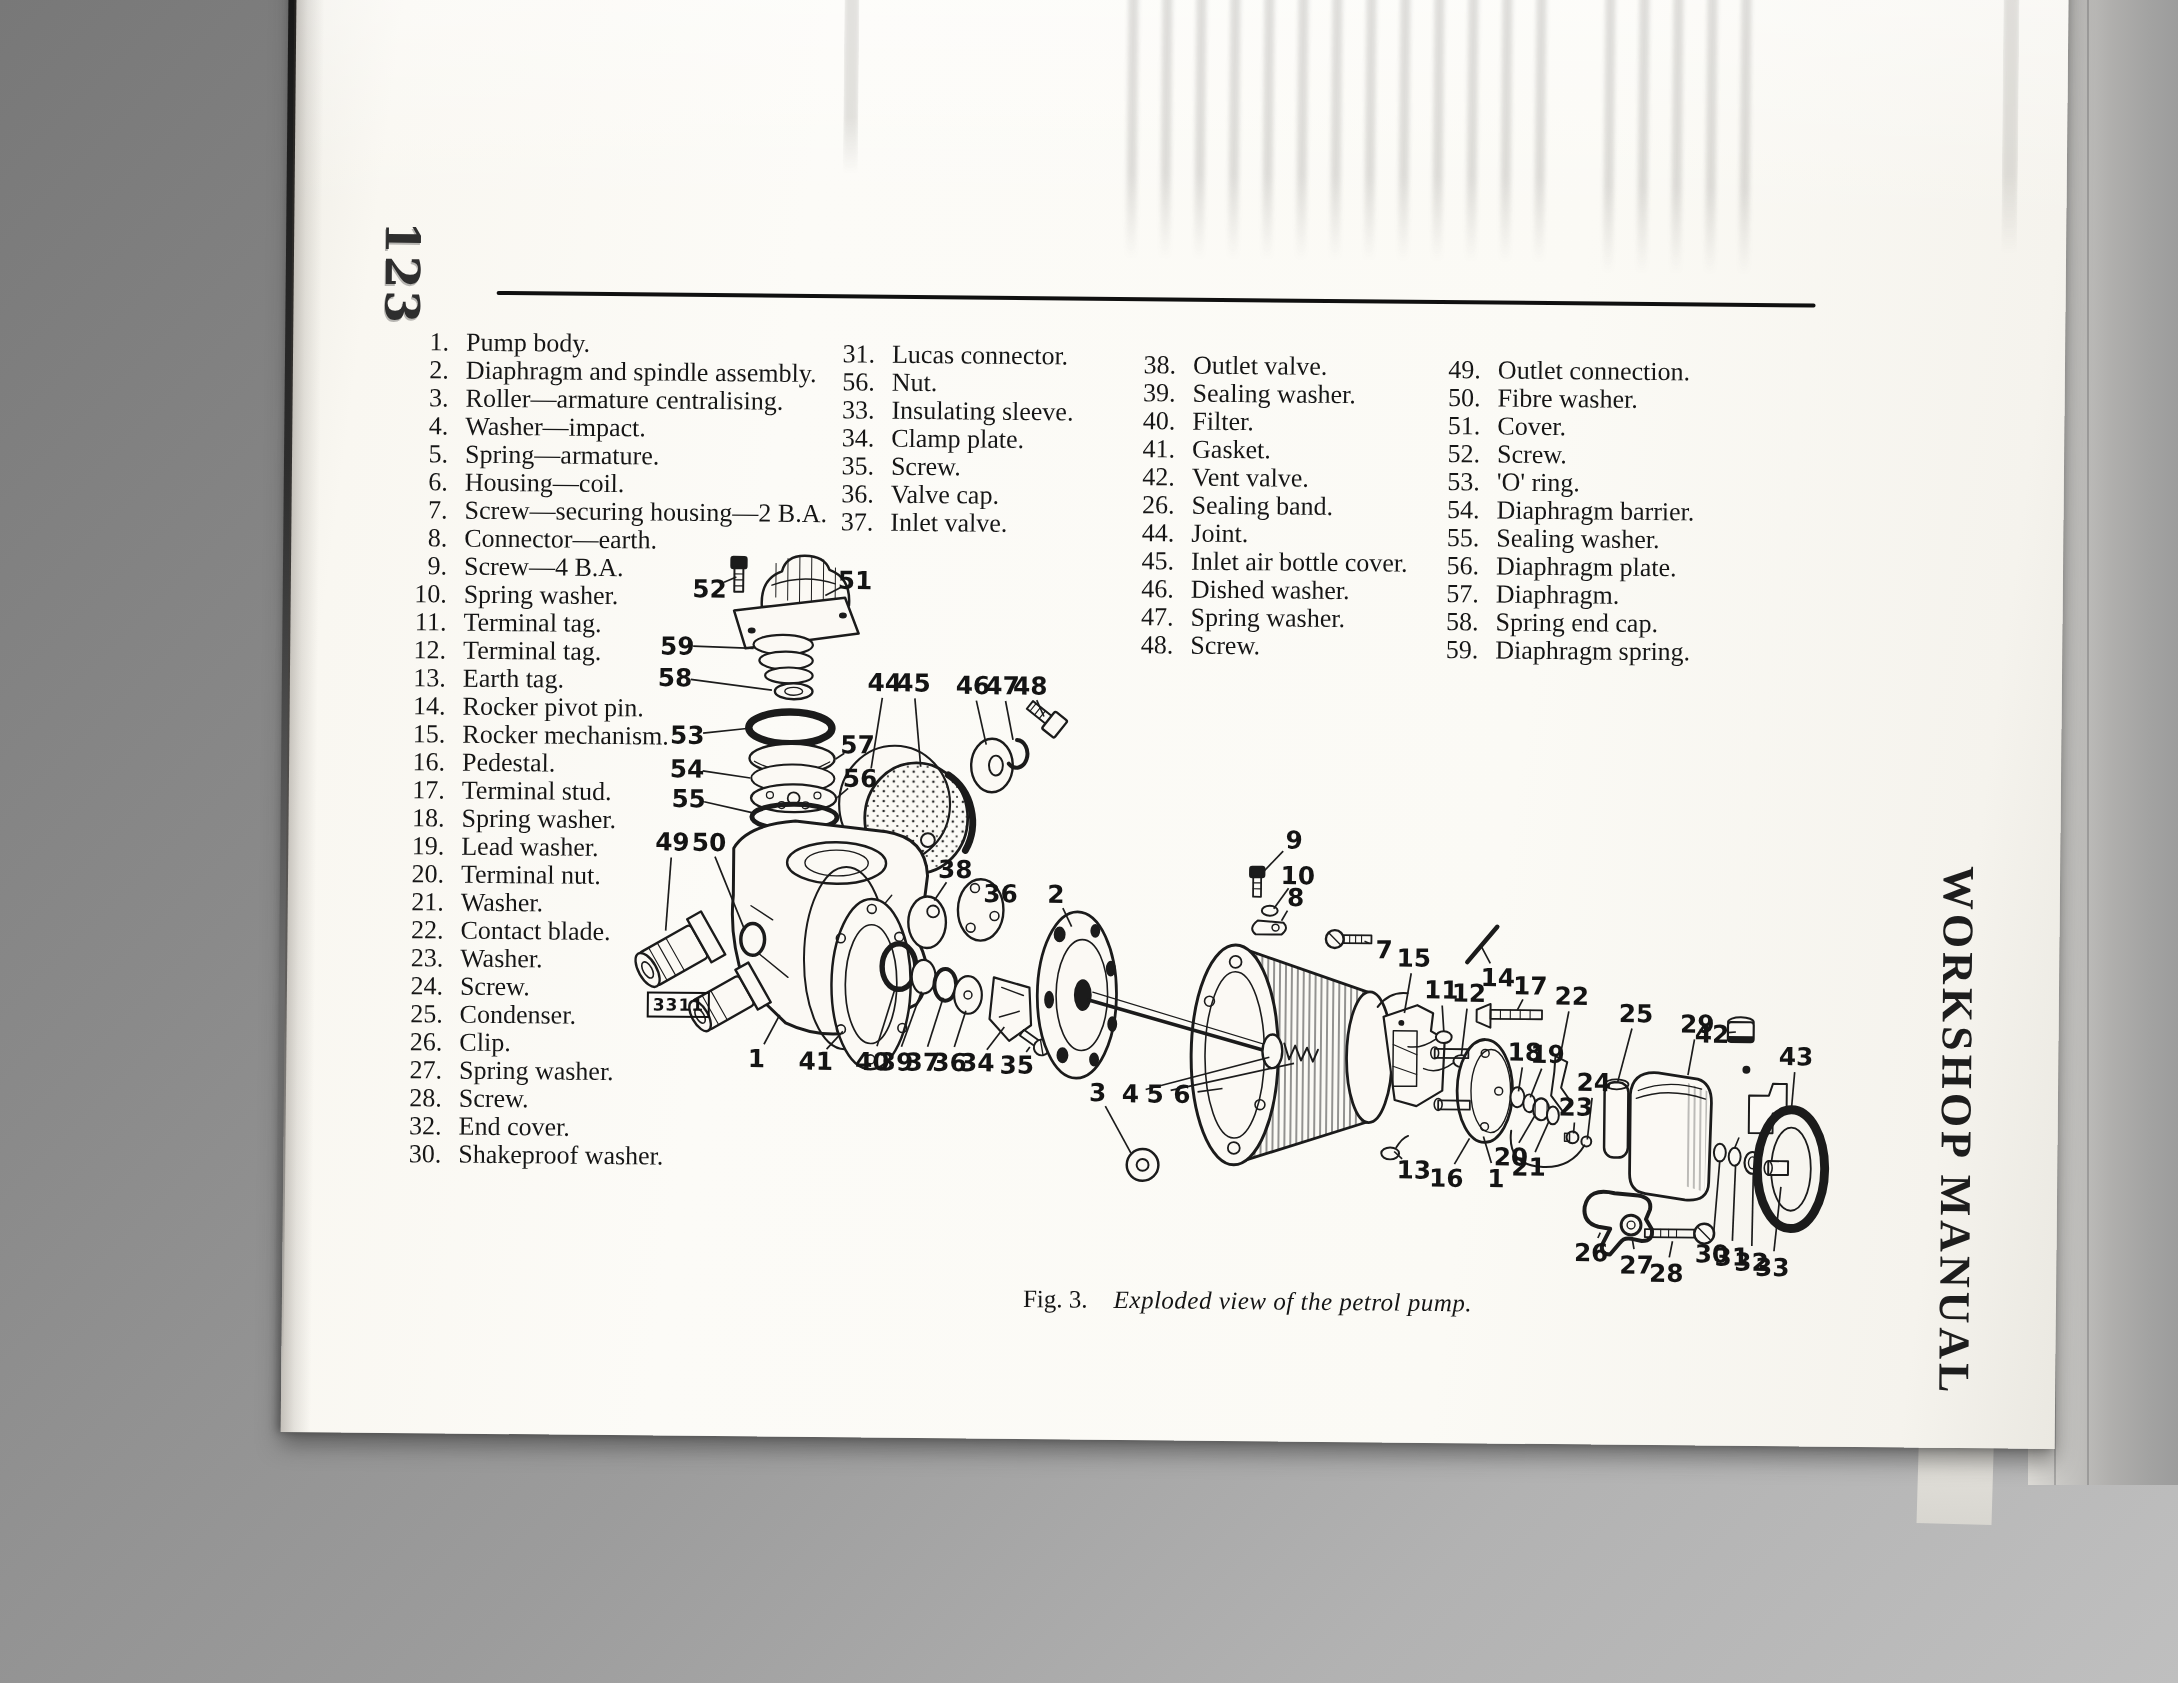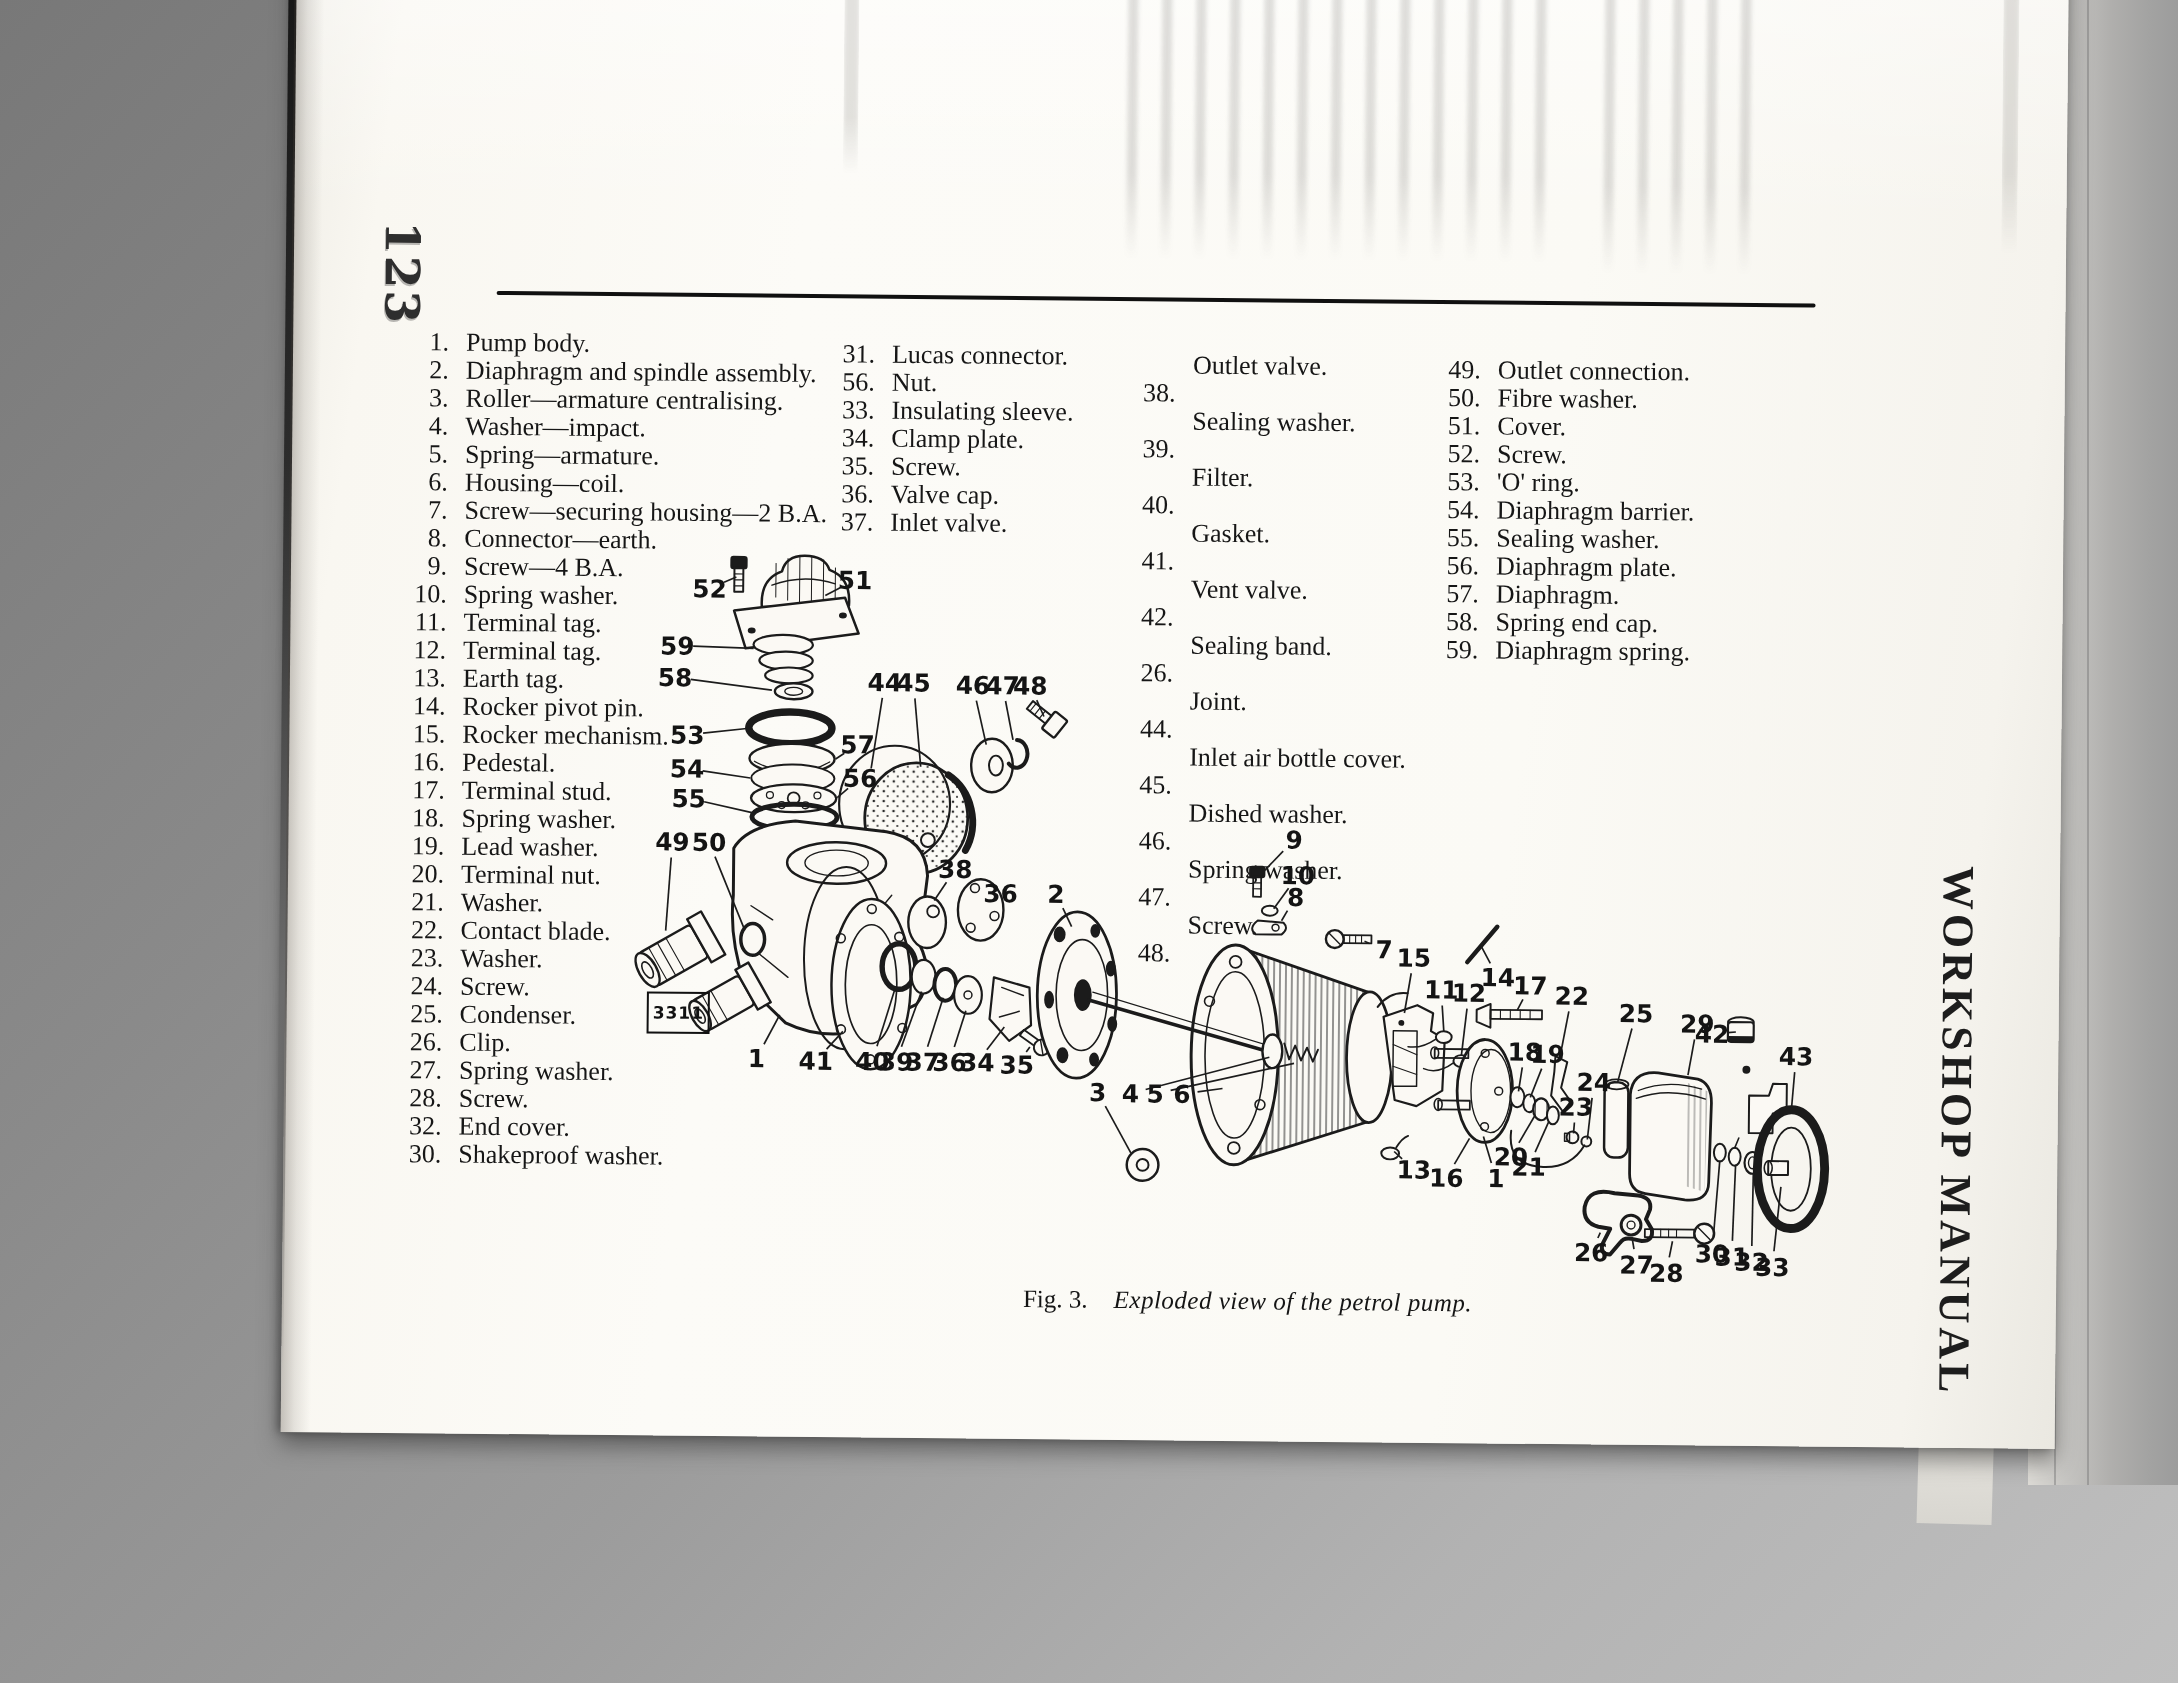--- a/index.html
+++ b/index.html
@@ -44,27 +44,27 @@
     font-size:47px;color:#2e2e2e;letter-spacing:2px;
     text-shadow:2px 1px 0 rgba(60,60,60,.35);
   }
   .rule{position:absolute;left:205px;top:348px;width:1319px;height:4px;background:#101010;border-radius:2px;}
   .parts-list{position:absolute;left:0;top:0;width:100%;height:100%;color:#161616;}
   .pcol{position:absolute;font-size:26px;line-height:28px;white-space:nowrap;}
   .prow{display:flex;}
   .prow .num{display:inline-block;text-align:right;padding-right:17px;}
   .pcol1{left:103px;top:386px;}  .pcol1 .num{width:55px;}
   .pcol2{left:523px;top:394px;}  .pcol2 .num{width:61px;}
-  .pcol3{left:822px;top:402px;}  .pcol3 .num{width:63px;margin-top:28px;}
+  .pcol3{left:822px;top:402px;}  .pcol3 .num{width:63px;}
   .pcol4{left:1127px;top:404px;} .pcol4 .num{width:63px;}
   #diagram{position:absolute;left:0;top:0;width:1774px;height:1491px;}
   .fig-ref{
     position:absolute;left:362px;top:1047px;border:2.5px solid #111;color:#111;
     font-family:"DejaVu Sans",sans-serif;font-weight:bold;font-size:17px;
-    padding:8px 4px;line-height:22px;letter-spacing:1px;
+    padding:0 4px;line-height:22px;letter-spacing:1px;
   }
   .caption{position:absolute;left:741px;top:1337px;font-size:25px;color:#151515;white-space:nowrap;}
   .caption .cap-text{font-style:italic;margin-left:26px;letter-spacing:0.5px;}
   .side-label{
     position:absolute;left:1647px;top:909px;height:495px;
     writing-mode:vertical-rl;font-family:"Liberation Serif",serif;font-weight:bold;
     font-size:44px;letter-spacing:4px;color:#1d1d1d;white-space:nowrap;
   }
   .callout-text{font-family:"DejaVu Sans",sans-serif;font-weight:700;font-size:25px;fill:#141414;}
 </style>

